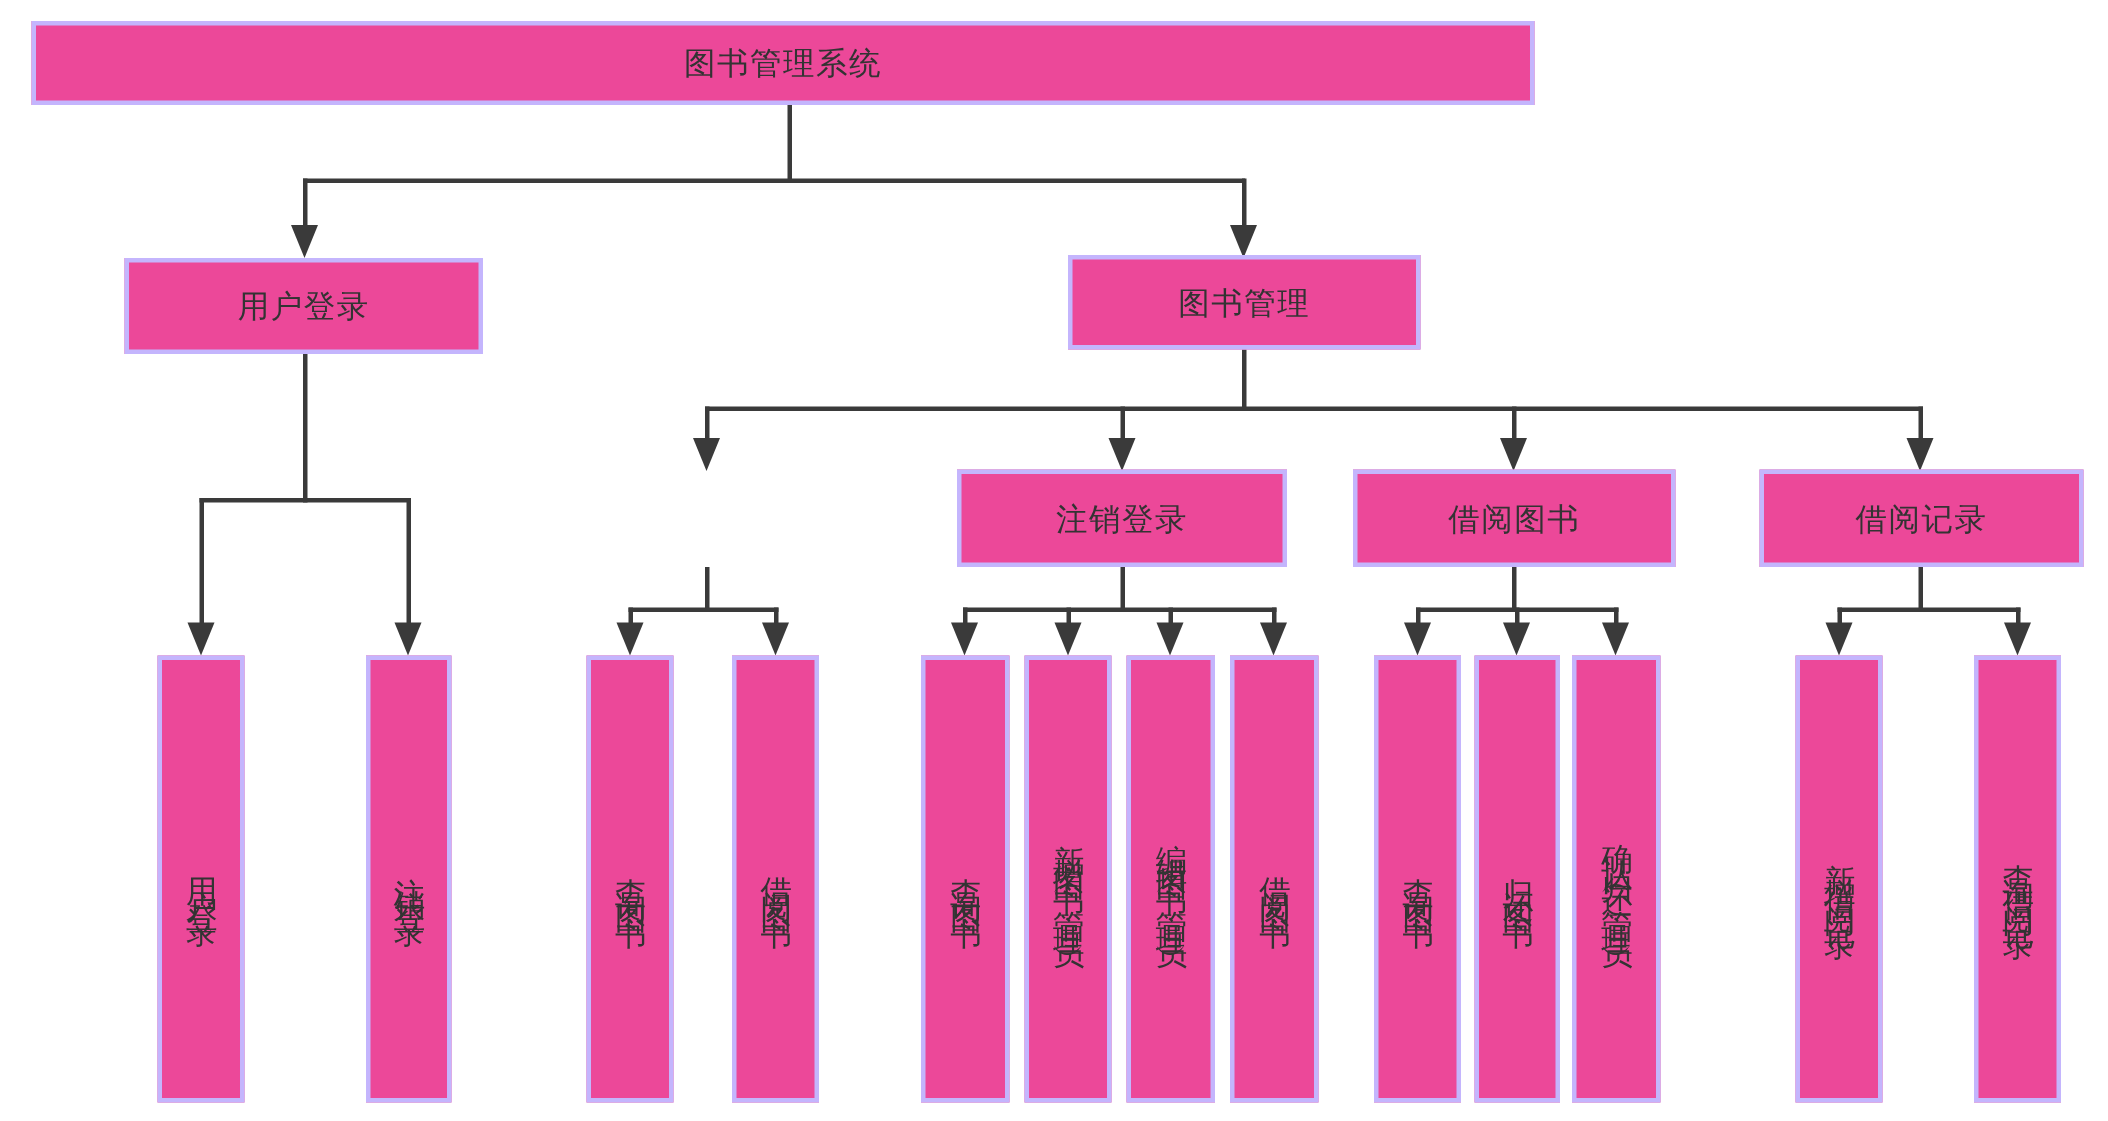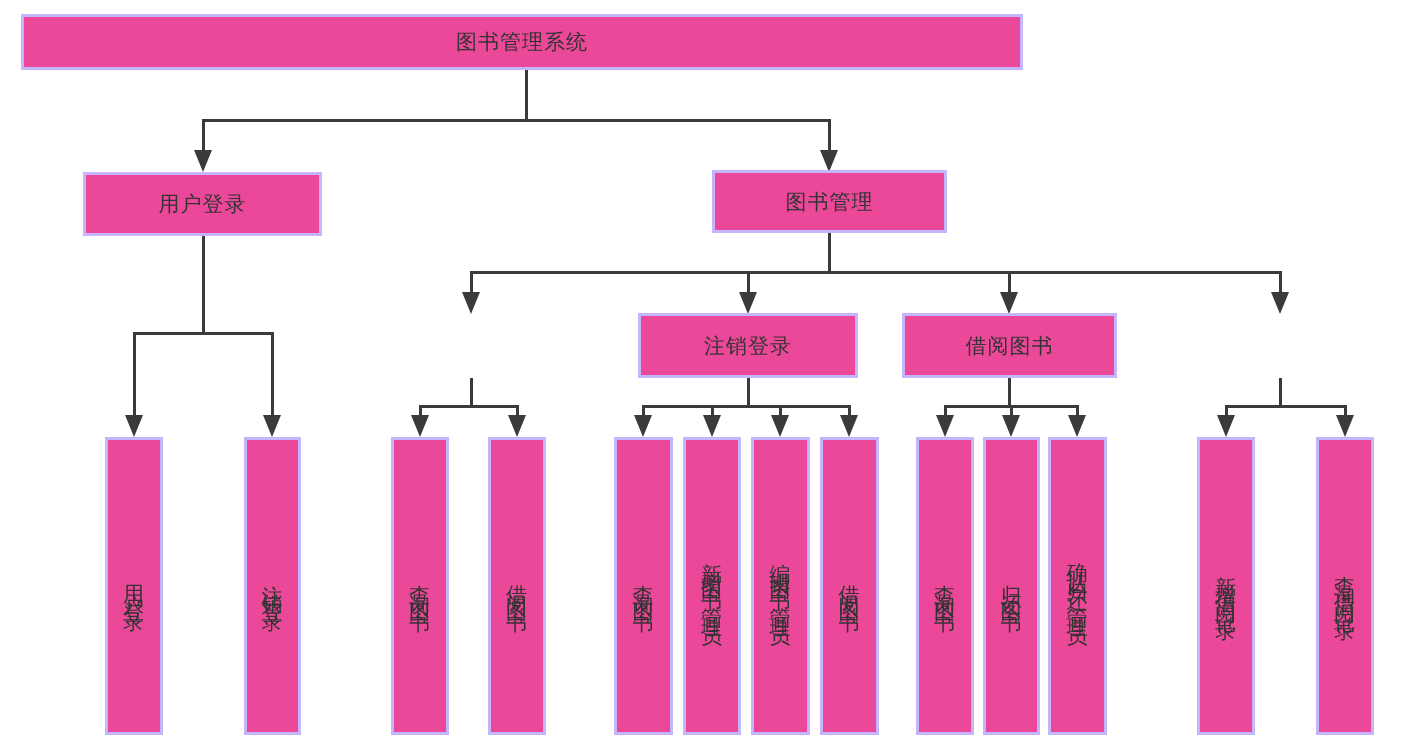--- a/index.html
+++ b/index.html
@@ -107,20 +107,23 @@
   <div class="node" style="left:712px;top:170px;width:235px;height:63px">
     <span>图书管理</span>
   </div>
 
   <div class="node" style="left:638px;top:313px;width:220px;height:65px">
     <span>注销登录</span>
   </div>
   <div class="node" style="left:902px;top:313px;width:215px;height:65px">
     <span>借阅图书</span>
   </div>
+  <div class="node" style="left:1173px;top:313px;width:216px;height:65px">
+    <span>借阅记录</span>
+  </div>
 
   <div class="node leaf" style="left:105px;top:437px;width:58px;height:298px">
     <span>用户登录</span>
   </div>
   <div class="node leaf" style="left:244px;top:437px;width:57px;height:298px">
     <span>注销登录</span>
   </div>
 
   <div class="node leaf" style="left:391px;top:437px;width:58px;height:298px">
     <span>查询图书</span>

